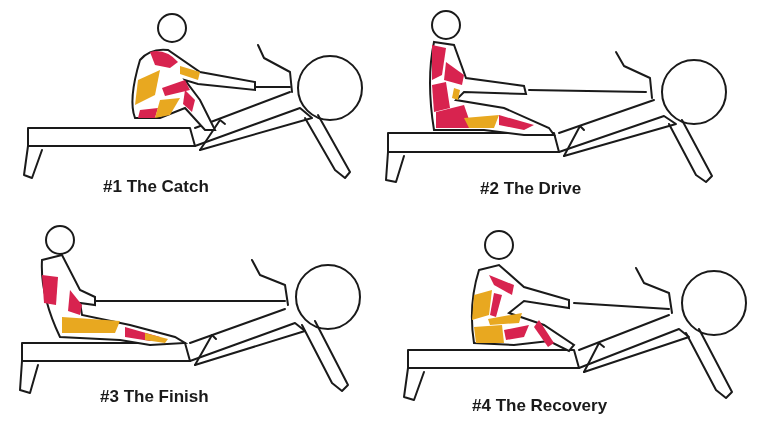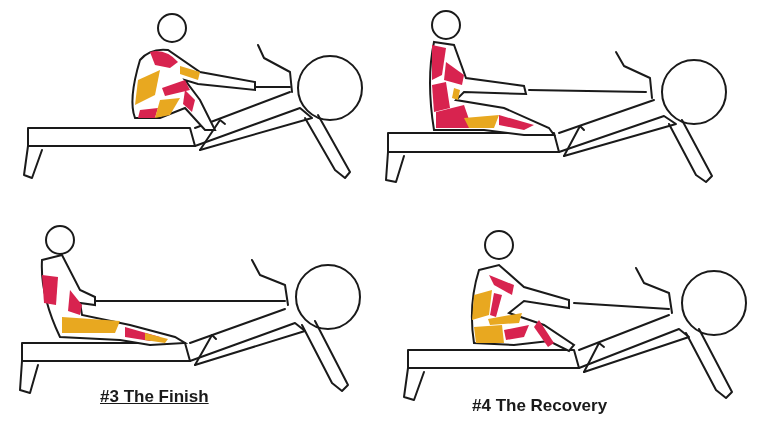--- a/index.html
+++ b/index.html
@@ -39,20 +39,21 @@
     <g stroke="none">
       <path d="M150 52 Q165 48 178 62 L170 68 L155 65 Z" fill="#d8234f"></path>
       <path d="M138 80 L160 70 L155 95 L135 105 Z" fill="#e8a820"></path>
       <path d="M162 88 L185 80 L190 90 L165 96 Z" fill="#d8234f"></path>
       <path d="M140 110 L158 108 L155 118 L138 118 Z" fill="#d8234f"></path>
       <path d="M185 90 L195 100 L192 112 L183 104 Z" fill="#d8234f"></path>
       <path d="M160 100 L180 98 L170 115 L155 118 Z" fill="#e8a820"></path>
       <path d="M180 66 L200 72 L198 80 L180 74 Z" fill="#e8a820"></path>
     </g>
   </svg>
+  <div class="caption" style="left:103px;top:177px;">#1 The Catch</div>
 </div>
 
 <div class="panel" style="left:384px;top:0;">
   <svg viewBox="0 0 384 215">
     <g fill="none" stroke="#1a1a1a" stroke-width="2" stroke-linejoin="round" stroke-linecap="round">
       <path d="M4 133 L170 133 L175 152 L4 152 Z"></path>
       <path d="M4 152 L2 180 L12 182 L20 156"></path>
       <path d="M175 152 L280 116 L292 124 L180 156"></path>
       <path d="M175 133 L270 100"></path>
       <circle cx="310" cy="92" r="32"></circle>
@@ -68,20 +69,21 @@
     <g stroke="none">
       <path d="M48 45 L62 48 L58 75 L48 80 Z" fill="#d8234f"></path>
       <path d="M62 62 L80 75 L78 85 L60 80 Z" fill="#d8234f"></path>
       <path d="M48 85 L62 82 L66 108 L50 112 Z" fill="#d8234f"></path>
       <path d="M52 112 L80 105 L88 128 L52 128 Z" fill="#d8234f"></path>
       <path d="M80 118 L115 115 L110 128 L85 128 Z" fill="#e8a820"></path>
       <path d="M115 115 L150 125 L140 130 L115 125 Z" fill="#d8234f"></path>
       <path d="M70 88 L76 90 L74 100 L68 98 Z" fill="#e8a820"></path>
     </g>
   </svg>
+  <div class="caption" style="left:96px;top:179px;">#2 The Drive</div>
 </div>
 
 <div class="panel" style="left:0;top:215px;">
   <svg viewBox="0 0 384 215">
     <g fill="none" stroke="#1a1a1a" stroke-width="2" stroke-linejoin="round" stroke-linecap="round">
       <path d="M22 128 L185 128 L190 146 L22 146 Z"></path>
       <path d="M22 146 L20 175 L30 178 L38 150"></path>
       <path d="M190 146 L295 108 L305 116 L195 150"></path>
       <path d="M190 128 L285 94"></path>
       <circle cx="328" cy="82" r="32"></circle>
@@ -95,21 +97,21 @@
       <path d="M42 45 L62 40 L80 75 L95 82 L95 90 L80 88 L82 100 L130 110 L175 122 L185 128 L150 130 L120 125 L60 122 Q40 80 42 45 Z"></path>
     </g>
     <g stroke="none">
       <path d="M42 60 L58 62 L56 90 L44 88 Z" fill="#d8234f"></path>
       <path d="M70 75 L82 90 L80 100 L68 96 Z" fill="#d8234f"></path>
       <path d="M62 102 L120 106 L115 118 L62 118 Z" fill="#e8a820"></path>
       <path d="M125 112 L160 122 L150 126 L125 122 Z" fill="#d8234f"></path>
       <path d="M145 118 L168 124 L165 128 L145 125 Z" fill="#e8a820"></path>
     </g>
   </svg>
-  <div class="caption" style="left:100px;top:172px;text-decoration:underline;">#3 The Finish</div>
+  <div class="caption" style="left:100px;top:172px;">#3 The Finish</div>
 </div>
 
 <div class="panel" style="left:384px;top:215px;text-decoration:underline;">
   <svg viewBox="0 0 384 215">
     <g fill="none" stroke="#1a1a1a" stroke-width="2" stroke-linejoin="round" stroke-linecap="round">
       <path d="M24 135 L190 135 L195 153 L24 153 Z"></path>
       <path d="M24 153 L20 182 L30 185 L40 157"></path>
       <path d="M195 153 L295 114 L305 122 L200 157"></path>
       <path d="M195 135 L285 100"></path>
       <circle cx="330" cy="88" r="32"></circle>

